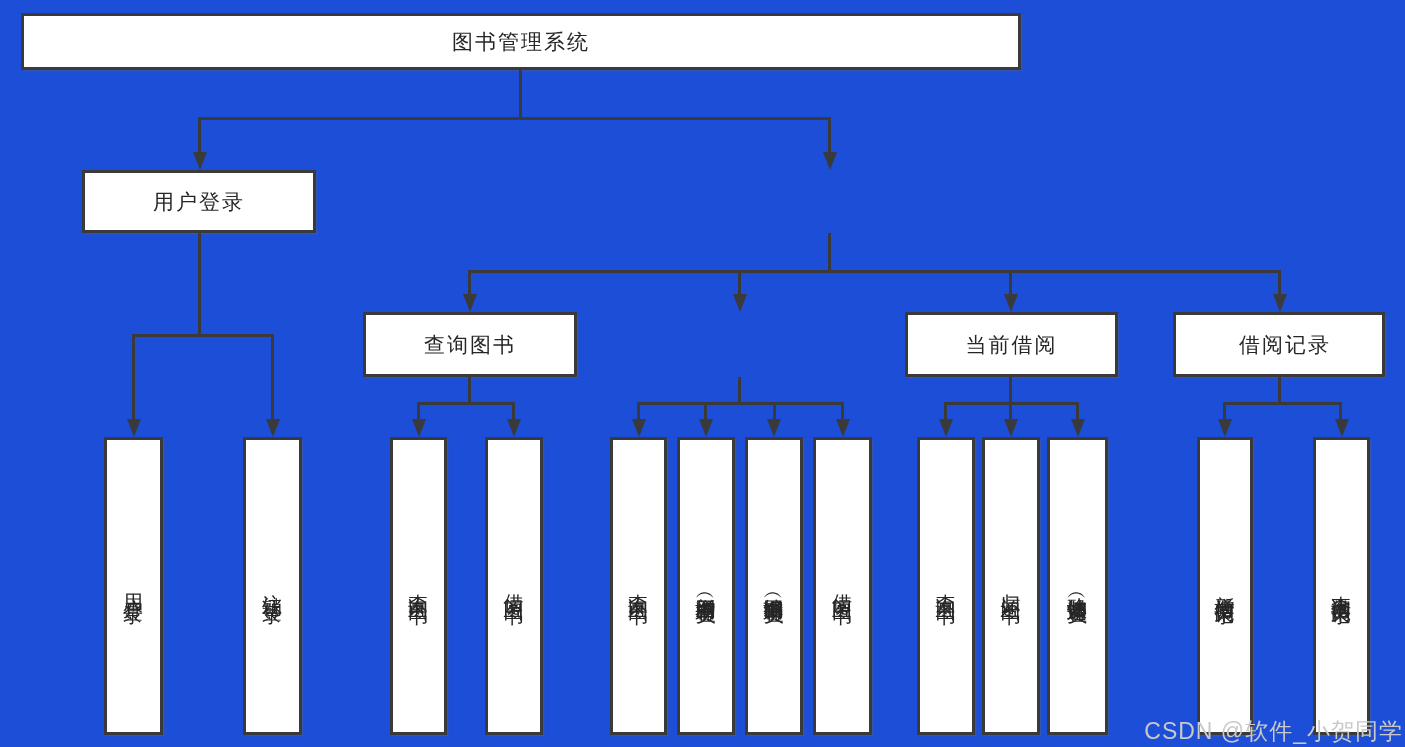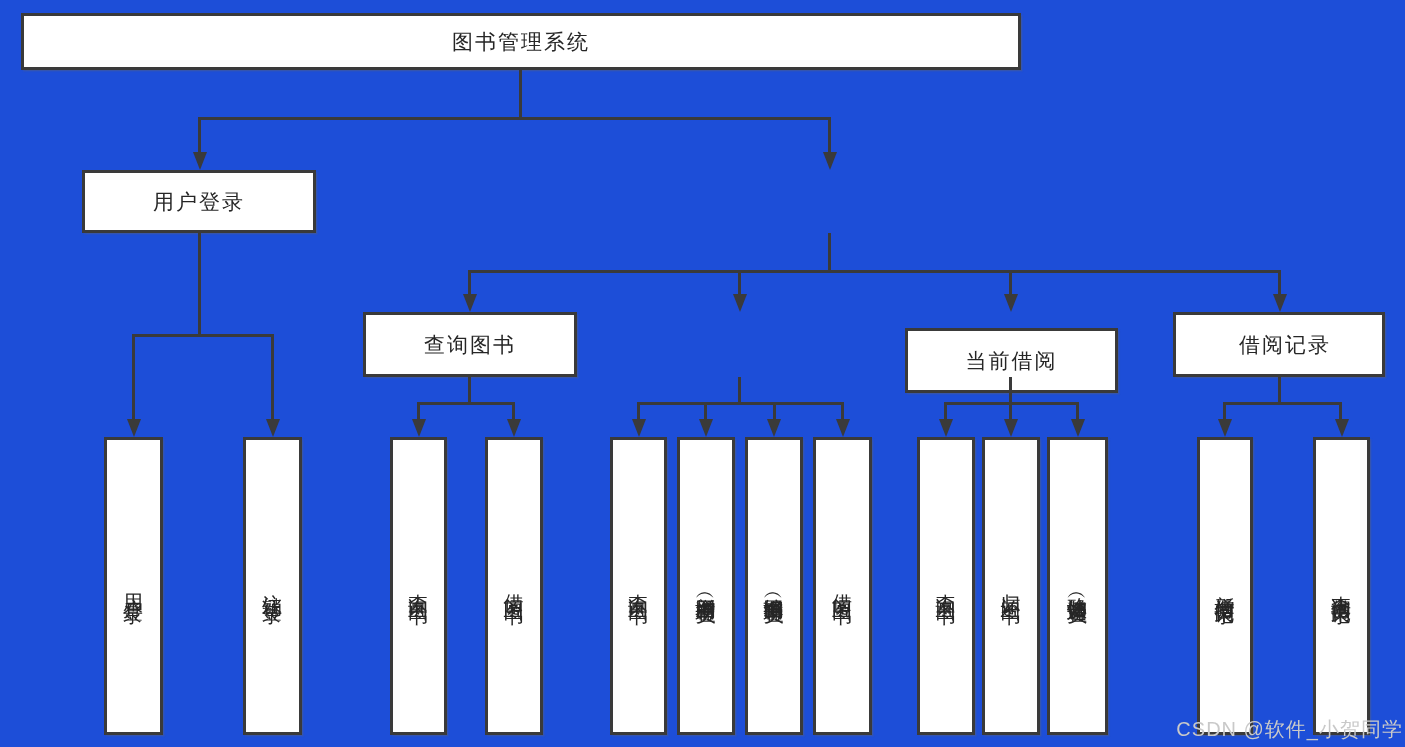--- a/index.html
+++ b/index.html
@@ -39,21 +39,21 @@
     position:absolute;
     width:0; height:0;
     border-left:7px solid transparent;
     border-right:7px solid transparent;
     border-top:18px solid #3a3a3a;
   }
   .watermark {
     position:absolute;
     right:2px;
     top:716px;
-    font-size:20px;
+    font-size:23px;
     color:#c9c9c9;
     letter-spacing:1px;
     z-index:5;
     white-space:nowrap;
     margin-left:22px;
   }
 </style>
 </head>
 <body>
 
@@ -88,21 +88,21 @@
   <div class="line" style="left:738px; top:270px; width:3px; height:25px;"></div>
   <div class="arrow" style="left:732.5px; top:294px;"></div>
   <div class="line" style="left:1009px; top:270px; width:3px; height:25px;"></div>
   <div class="arrow" style="left:1003.5px; top:294px;"></div>
   <div class="line" style="left:1278px; top:270px; width:3px; height:25px;"></div>
   <div class="arrow" style="left:1272.5px; top:294px;"></div>
 
   <div class="box" style="left:363px; top:312px; width:214px; height:65px;">
     <span>查询图书</span>
   </div>
-  <div class="box" style="left:905px; top:312px; width:213px; height:65px;margin-top:16px;">
+  <div class="box" style="left:905px; top:312px; width:213px; height:65px;">
     <span>当前借阅</span>
   </div>
   <div class="box" style="left:1173px; top:312px; width:212px; height:65px;padding-left:12px;">
     <span>借阅记录</span>
   </div>
 
   <div class="line" style="left:468px; top:377px; width:3px; height:27px;"></div>
   <div class="line" style="left:417px; top:402px; width:98px; height:3px;"></div>
   <div class="line" style="left:417px; top:402px; width:3px; height:18px;"></div>
   <div class="arrow" style="left:411.5px; top:419px;"></div>

